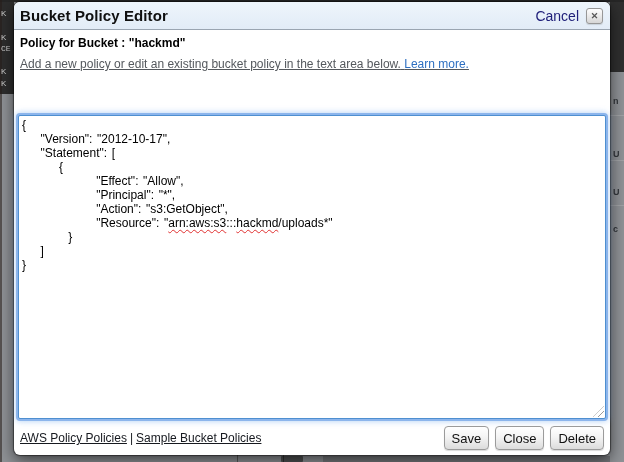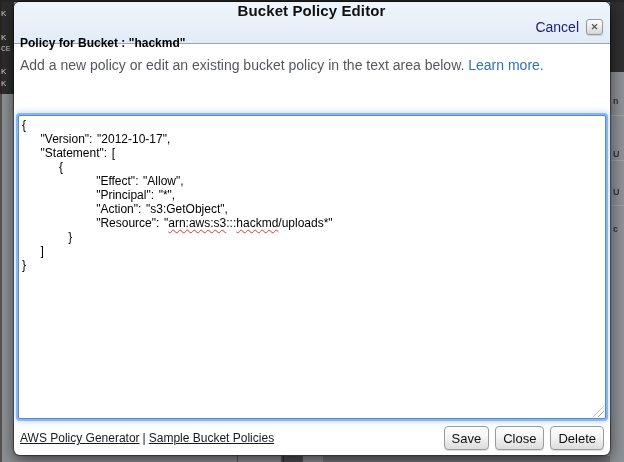--- a/index.html
+++ b/index.html
@@ -23,47 +23,46 @@
   .bd-smudge { position:absolute; left:281px; top:456px; width:22px; height:6px; background:rgba(0,0,0,.45); border-radius:1px; }
   .bd-darkblock { position:absolute; left:323px; top:456px; width:287px; height:6px; background:rgba(0,0,0,.18); }
 
   
   .dialog {
     position:absolute; left:14px; top:2px; width:596px; height:453px;
     background:#ffffff; border-radius:6px;
     box-shadow:0 0 1px 1px rgba(0,0,0,.45), 0 5px 16px rgba(0,0,0,.6);
   }
   .dialog-header {
-    position:absolute; left:0; top:0; right:0; height:42px;
+    position:absolute; left:0; top:0; right:0; height:28px;
     background:linear-gradient(#eef5fb,#e2ecf7);
     border-bottom:1px solid #9aa5b1;
     border-radius:6px 6px 0 0;
     display:flex; align-items:center;
     padding:0 7px 0 6px;
-    flex-direction:column;
   }
   .dialog-title { font-size:15px; font-weight:bold; color:#101010; letter-spacing:.1px; }
   .header-right { margin-left:auto; display:flex; align-items:center; gap:7px; }
   .cancel-link { font-size:14px; color:#20207a; text-decoration:none; cursor:pointer; }
   .x-btn {
     width:17px; height:16px;
     border:1px solid #979797; border-radius:3px;
     background:linear-gradient(#fefefe,#d6d6d6);
     box-shadow:0 1px 1px rgba(0,0,0,.12);
     display:flex; align-items:center; justify-content:center;
     font-size:9px; font-weight:bold; color:#555; cursor:pointer;
   }
 
   .subtitle {
     position:absolute; left:6px; top:34px;
     font-size:12px; font-weight:bold; color:#000;
   }
   .description {
     position:absolute; left:6px; top:55px;
-    font-size:14px; color:#54585d;
+    font-size:12px; color:#54585d;text-decoration:underline;
   }
   .learn-more { color:#2d6fc1; text-decoration:none; cursor:pointer; }
 
   
   .editor {
     position:absolute; left:4px; right:4px; top:113px; height:304px;
     background:#fff;
     border:1px solid #4e8fd0;
     border-radius:2px;
     box-shadow:0 0 0 2px #8cb5ec, 0 0 6px 2px rgba(110,165,235,.55);
@@ -168,21 +167,21 @@
     <div class="code-line">                "Action": "s3:GetObject",</div>
     <div class="code-line"><span>                "Resource": "</span><span class="squiggle">arn:aws:s3</span><span>:::</span><span class="squiggle">hackmd</span><span>/uploads*"</span></div>
     <div class="code-line">          }</div>
     <div class="code-line">    ]</div>
     <div class="code-line">}</div>
     <div class="resize-grip"></div>
   </div>
 
   <div class="dialog-footer">
     <span class="footer-links">
-      <a>AWS Policy Generator</a><span class="link-sep">|</span><a>Sample Bucket Policies</a>
+      <a>AWS Policy Policies</a><span class="link-sep">|</span><a>Sample Bucket Policies</a>
     </span>
     <span class="btn-row">
       <button class="btn">Save</button>
       <button class="btn">Close</button>
       <button class="btn">Delete</button>
     </span>
   </div>
 
 </div>
 

